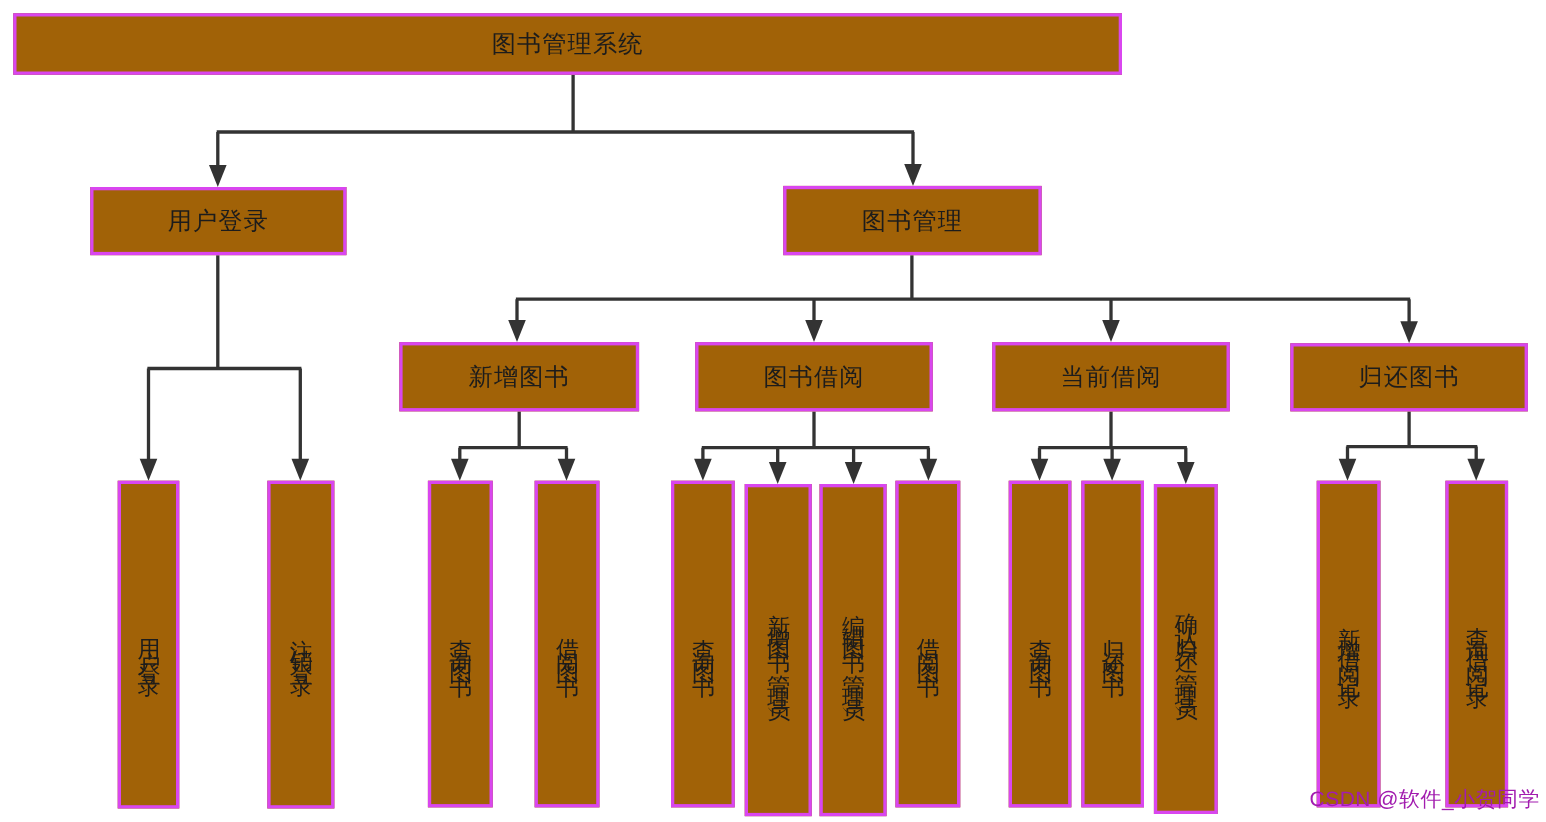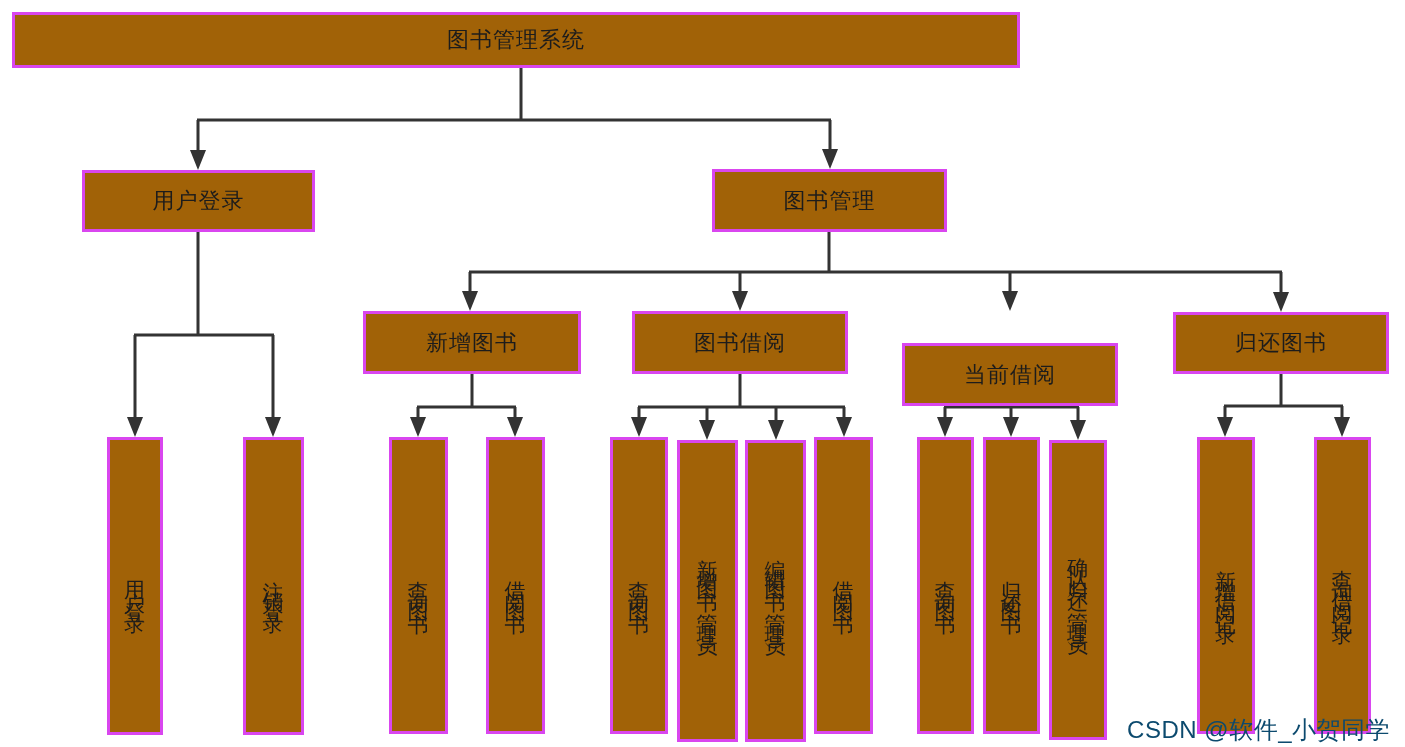--- a/index.html
+++ b/index.html
@@ -24,23 +24,23 @@
   .vnode span{
     writing-mode:vertical-rl;
     text-orientation:mixed;
     font-size:21px;
     letter-spacing:11px;
     line-height:1;
     color:#1c1c1c;
   }
   #watermark{
     position:absolute;
-    right:15px;top:714px;
-    font-size:24px;
-    color:#0c4a6e;
+    right:5px;top:714px;
+    font-size:19px;
+    color:#a21caf;
     z-index:5;
     letter-spacing:0.5px;
     white-space:nowrap;
   }
 </style>
 </head>
 <body>
 
 <div id="canvas">
 
@@ -114,21 +114,21 @@
   <div class="node hnode" style="left:712px;top:169px;width:235px;height:63px;">
     <span>图书管理</span>
   </div>
 
   <div class="node hnode" style="left:363px;top:311px;width:218px;height:63px;">
     <span>新增图书</span>
   </div>
   <div class="node hnode" style="left:632px;top:311px;width:216px;height:63px;">
     <span>图书借阅</span>
   </div>
-  <div class="node hnode" style="left:902px;top:311px;width:216px;height:63px;margin-top:32px;">
+  <div class="node hnode" style="left:902px;top:311px;width:216px;height:63px;">
     <span>当前借阅</span>
   </div>
   <div class="node hnode" style="left:1173px;top:312px;width:216px;height:62px;">
     <span>归还图书</span>
   </div>
 
   <div class="node vnode" style="left:107px;top:437px;width:56px;height:298px;">
     <span>用户登录</span>
   </div>
   <div class="node vnode" style="left:243px;top:437px;width:61px;height:298px;">

